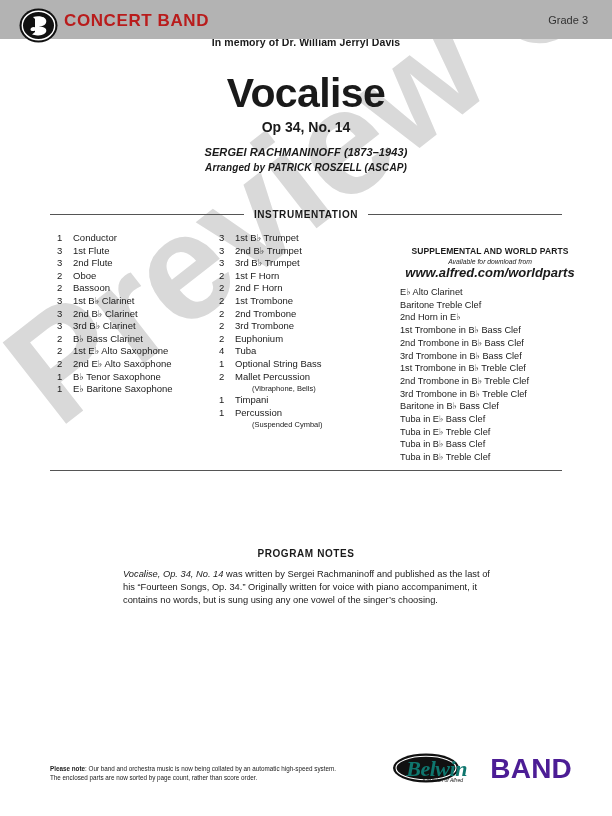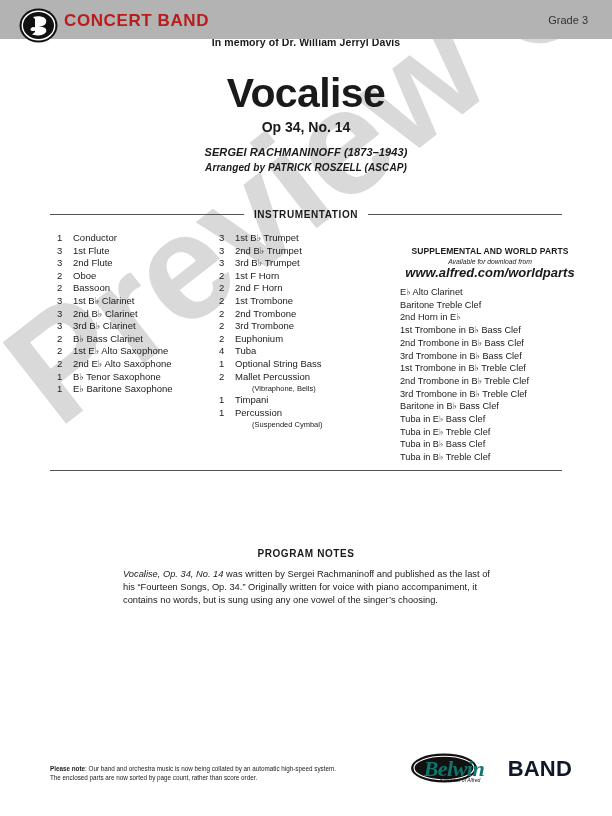--- a/index.html
+++ b/index.html
@@ -278,24 +278,24 @@
   #footer-logo .belwin-sub {
     position: absolute;
     left: 30px;
     top: 25px;
     font-size: 5px;
     font-style: italic;
     color: #111111;
     white-space: nowrap;
   }
   #footer-logo .band-word {
-    font-size: 22px;
+    font-size: 28px;
     font-weight: bold;
     letter-spacing: 0.2px;
-    color: #0f172a;
+    color: #4c1d95;
     margin-left: 2px;
   }
 </style>
 </head>
 <body>
 
 <div id="watermark">
   <div class="wm-text">Preview Only</div>
 </div>
 

